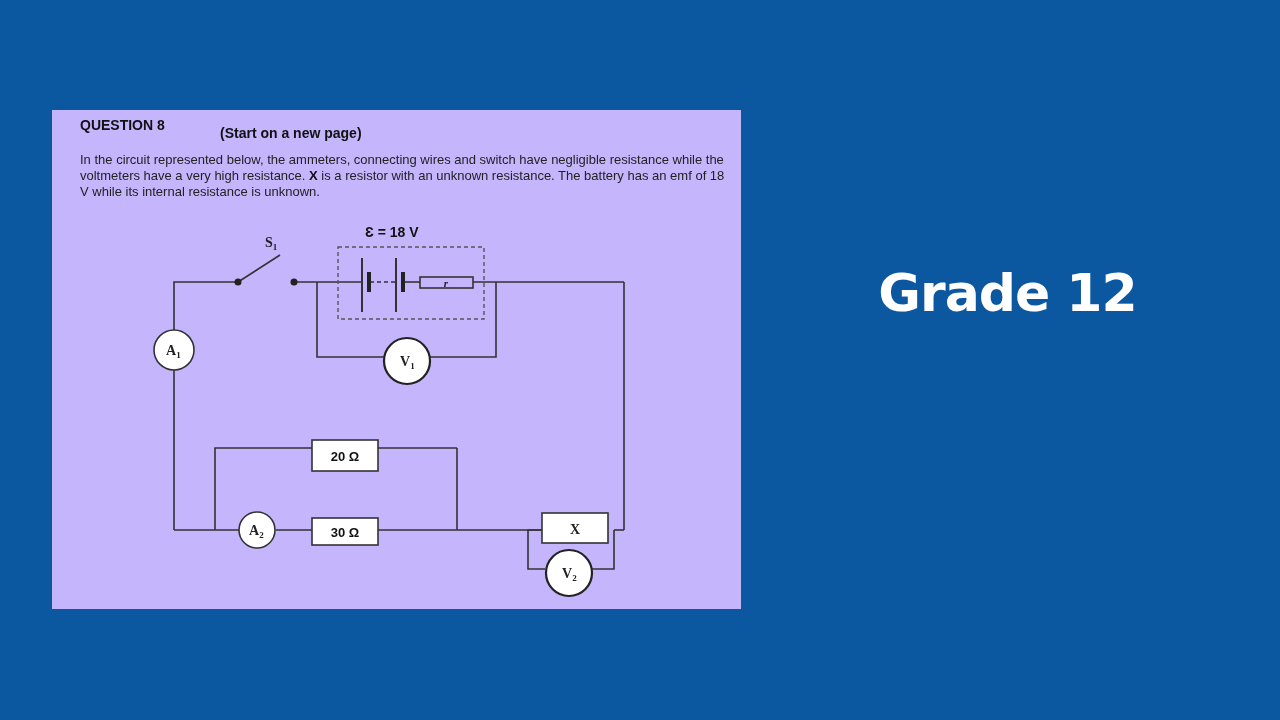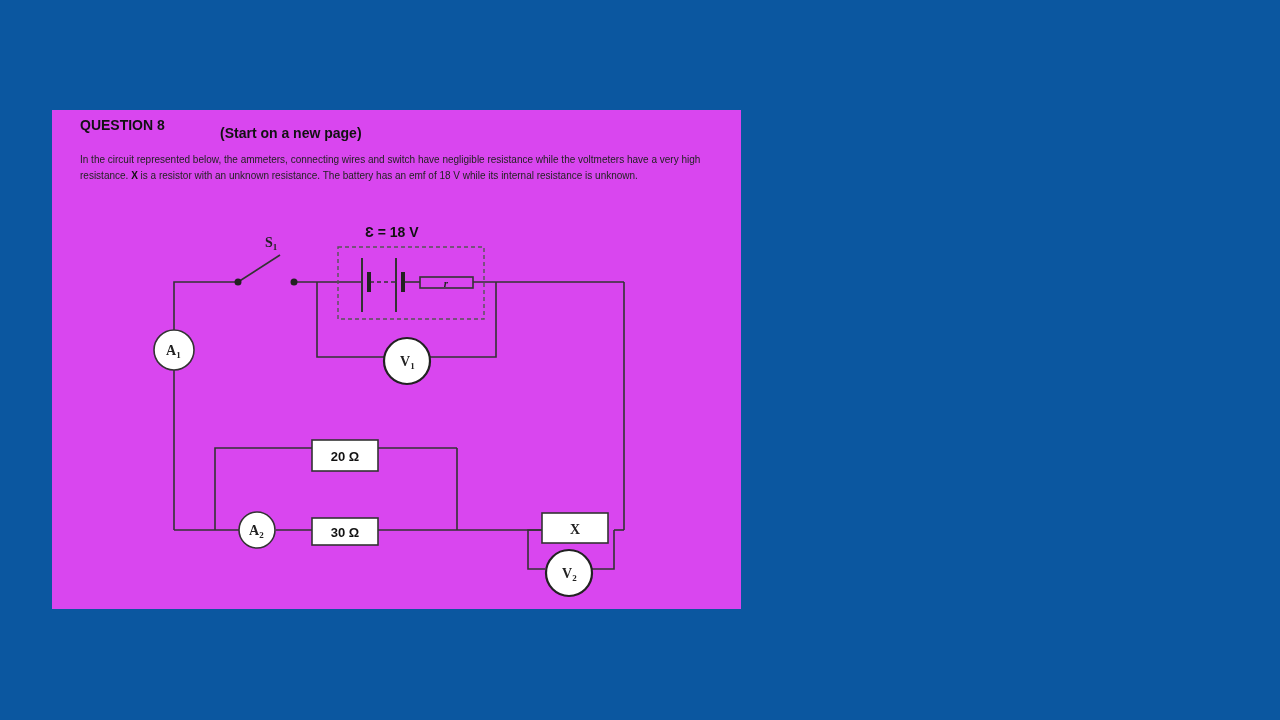--- a/index.html
+++ b/index.html
@@ -5,31 +5,31 @@
   html, body { margin: 0; padding: 0; }
   body {
     width: 1280px; height: 720px; overflow: hidden;
     background: #0b57a0;
     position: relative;
     font-family: "Liberation Sans", sans-serif;
   }
   .card {
     position: absolute; left: 52px; top: 110px;
     width: 689px; height: 499px;
-    background: #d946ef;
+    background: #c4b5fd;
   }
   .q-head {
     position: absolute; left: 28px; top: 7px;
     font-size: 14px; font-weight: bold; color: #111;
     white-space: nowrap;
   }
   .q-head .sub { position: absolute; left: 140px; top: 8px; }
   .q-body {
     position: absolute; left: 28px; top: 42px; width: 650px;
-    font-size: 10px; line-height: 16px; color: #222;
+    font-size: 13px; line-height: 16px; color: #222;
   }
   .q-body b { color: #111; }
   svg.circuit { position: absolute; left: 0; top: 0; }
   .title {
     position: absolute; left: 760px; top: 262px; width: 495px;
     text-align: center; color: #ffffff;
     font-family: "DejaVu Sans", sans-serif; font-weight: bold;
     font-size: 52px; line-height: 62px; letter-spacing: -1px;
   }
   .title div { display: block; }
@@ -107,13 +107,14 @@
     <text x="197" y="425" font-family="Liberation Serif, serif" font-size="14" font-weight="bold" fill="#222"><tspan>A</tspan><tspan font-size="9" dy="3">2</tspan></text>
     <text x="348" y="256" font-family="Liberation Serif, serif" font-size="14" font-weight="bold" fill="#222"><tspan>V</tspan><tspan font-size="9" dy="3">1</tspan></text>
     <text x="510" y="468" font-family="Liberation Serif, serif" font-size="14" font-weight="bold" fill="#222"><tspan>V</tspan><tspan font-size="9" dy="3">2</tspan></text>
     <text x="293" y="351" font-family="Liberation Sans, sans-serif" font-size="13" font-weight="bold" fill="#111" text-anchor="middle">20 Ω</text>
     <text x="293" y="427" font-family="Liberation Sans, sans-serif" font-size="13" font-weight="bold" fill="#111" text-anchor="middle">30 Ω</text>
     <text x="523" y="424" font-family="Liberation Serif, serif" font-size="14" font-weight="bold" fill="#222" text-anchor="middle">X</text>
   </svg>
 </div>
 
 <div class="title">
+  <div>Grade 12</div>
 </div>
 
 </body></html>

